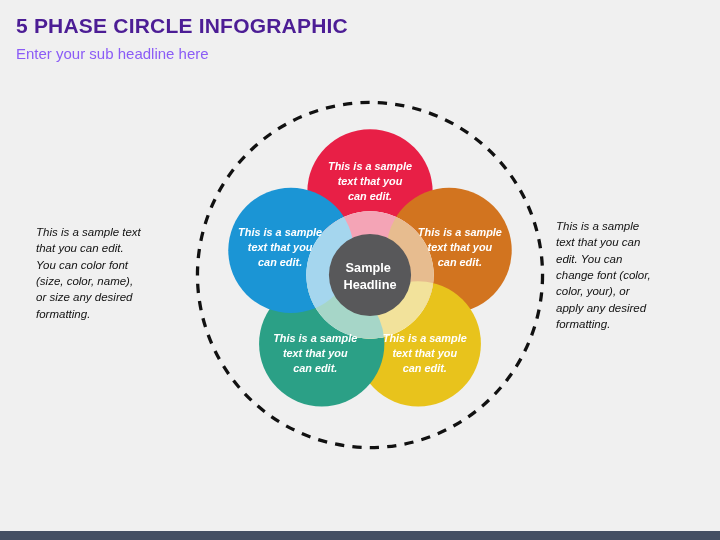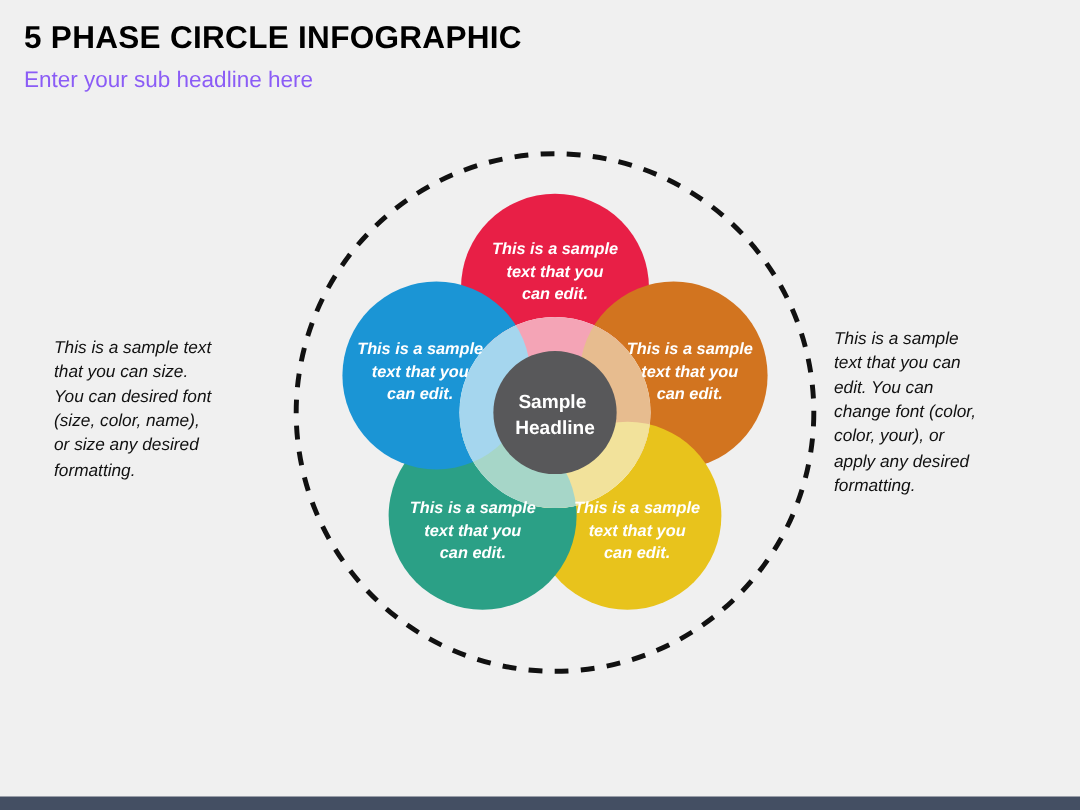--- a/index.html
+++ b/index.html
@@ -21,21 +21,21 @@
   }
   .header {
     position: absolute;
     left: 16px;
     top: 14px;
     width: 660px;
   }
   .title {
     font-size: 21px;
     font-weight: bold;
-    color: #000000;
+    color: #4c1d95;
     letter-spacing: 0.2px;
     line-height: 1.15;
     margin: 0;
     white-space: nowrap;
   }
   .subtitle {
     font-size: 15px;
     font-weight: normal;
     color: #8b5cf6;
     margin: 7px 0 0 0;
@@ -93,22 +93,22 @@
 
 <div class="slide">
 
   <div class="header">
     <h1 class="title">5 PHASE CIRCLE INFOGRAPHIC</h1>
     <p class="subtitle">Enter your sub headline here</p>
   </div>
 
   <div class="side-text left">
     <span>This is a sample text</span><br>
-    <span>that you can size.</span><br>
-    <span>You can desired font</span><br>
+    <span>that you can edit.</span><br>
+    <span>You can color font</span><br>
     <span>(size, color, name),</span><br>
     <span>or size any desired</span><br>
     <span>formatting.</span>
   </div>
 
   <div class="side-text right">
     <span>This is a sample</span><br>
     <span>text that you can</span><br>
     <span>edit. You can</span><br>
     <span>change font (color,</span><br>

